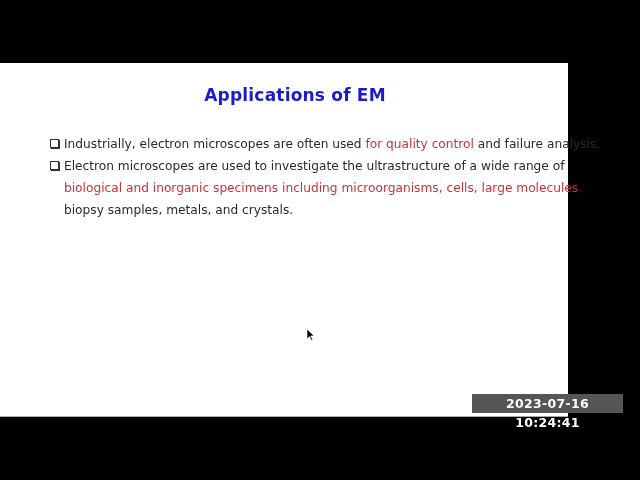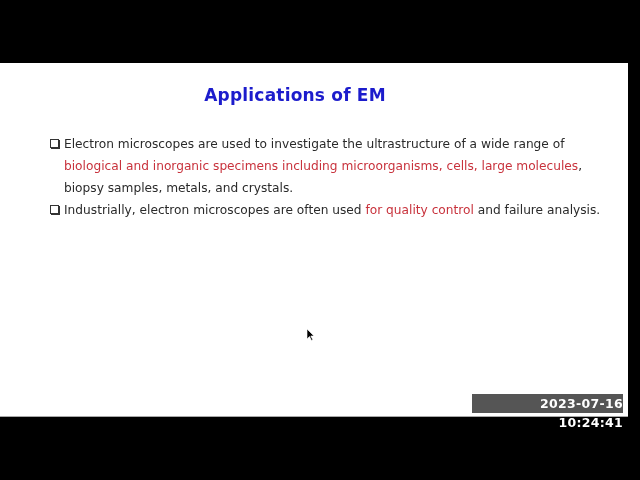--- a/index.html
+++ b/index.html
@@ -1,21 +1,21 @@
 <!DOCTYPE html>
 <html><head>
   <meta charset="utf-8">
   <style>
     html, body { margin: 0; padding: 0; }
     body {
       width: 640px; height: 480px; background: #000; position: relative; overflow: hidden;
       font-family: "DejaVu Sans", sans-serif;
     }
     .slide {
-      position: absolute; left: 0; top: 63px; width: 628px; height: 353px;
+      position: absolute; left: 0; top: 63px; width: 568px; height: 353px;
       background: #ffffff;
       border-bottom: 1px solid #a8a8a8;
     }
     .title {
       position: absolute; left: 0; width: 590px; top: 22px; text-align: center;
       color: #1c1ccc; font-weight: bold; font-size: 17px;
       font-family: "DejaVu Sans", sans-serif;
       letter-spacing: 0.2px;
     }
     .bullets { position: absolute; left: 49px; top: 70px; width: 560px; }
@@ -26,38 +26,38 @@
     }
     .red { color: #c8323c; }
     .cursor { position: absolute; left: 307px; top: 329px; width: 8px; height: 12px; }
     .watermark {
       position: absolute; left: 478px; top: 400px; font-size: 11px; color: #dcdcdc;
       font-family: "DejaVu Sans", sans-serif;
     }
     .timestamp {
       position: absolute; left: 472px; top: 394px; width: 151px; height: 19px;
       background: #555555; color: #ffffff; font-size: 12.5px; font-weight: bold;
-      line-height: 19px; text-align: right; letter-spacing: 0.3px;
+      line-height: 19px; text-align: center; letter-spacing: 0.3px;
       font-family: "DejaVu Sans", sans-serif;
     }
   </style>
 </head>
 <body>
 
 <div class="slide">
   <div class="title">Applications of EM</div>
 
   <div class="bullets">
     <div class="bullet">
       <span class="box"></span>
-      <span>Electron microscopes are used to investigate the ultrastructure of a wide range of </span><span class="red">biological and inorganic specimens including microorganisms, cells, large molecules</span><span>, biopsy samples, metals, and crystals.</span>
+      <span>Industrially, electron microscopes are often used </span><span class="red">for quality control</span><span> and failure analysis.</span>
     </div>
     <div class="bullet">
       <span class="box"></span>
-      <span>Industrially, electron microscopes are often used </span><span class="red">for quality control</span><span> and failure analysis.</span>
+      <span>Electron microscopes are used to investigate the ultrastructure of a wide range of </span><span class="red">biological and inorganic specimens including microorganisms, cells, large molecules</span><span>, biopsy samples, metals, and crystals.</span>
     </div>
   </div>
 </div>
 
 <svg class="cursor" viewBox="0 0 8 12">
   <path d="M0 0 L0 10 L2.5 7.5 L4.5 11.5 L5.8 10.8 L3.8 7 L7 7 Z" fill="#000" stroke="#fff" stroke-width="0.6"></path>
 </svg>
 
 <div class="watermark">Activate Windows</div>
 <div class="timestamp">2023-07-16  10:24:41</div>

